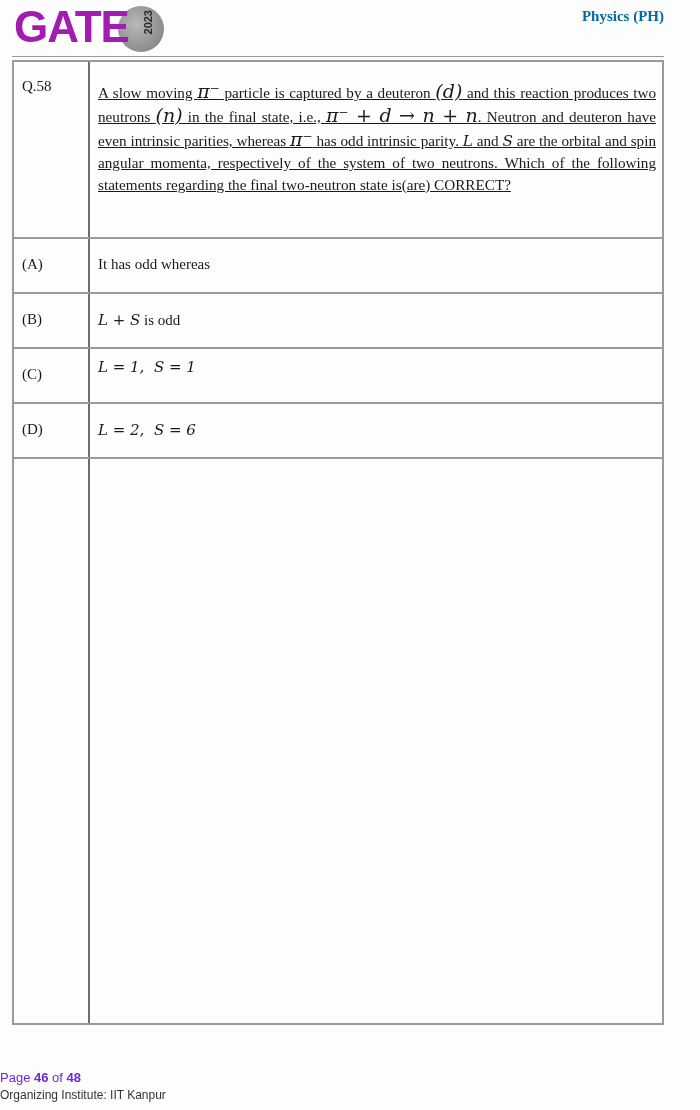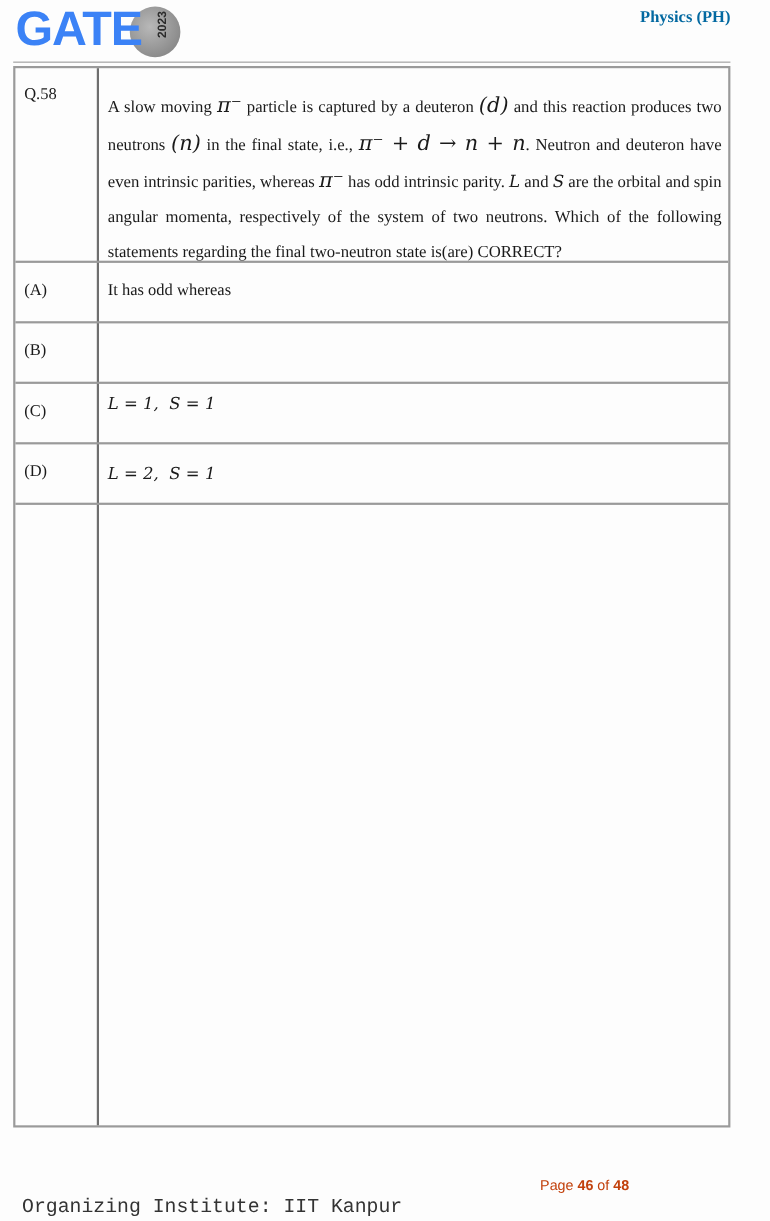--- a/index.html
+++ b/index.html
@@ -7,21 +7,21 @@
       width: 700px; height: 1110px; background: #fdfdfd; position: relative;
       overflow: hidden; color: #1a1a1a;
       font-family: "Liberation Serif", "DejaVu Serif", serif;
     }
     .logo {
       position: absolute; left: 14px; top: 2px; height: 50px;
     }
     .logo-text {
       position: absolute; left: 0; top: 0;
       font-family: "Liberation Sans", "DejaVu Sans", sans-serif;
-      font-weight: bold; font-size: 44px; color: #3b82f6; letter-spacing: -1px;
+      font-weight: bold; font-size: 44px; color: #a21caf; letter-spacing: -1px;
       line-height: 50px; z-index: 2;
     }
     .logo-globe {
       position: absolute; left: 104px; top: 4px; width: 46px; height: 46px;
       border-radius: 50%; background: radial-gradient(circle at 40% 40%, #b8b8b8, #7a7a7a);
       z-index: 1;
     }
     .logo-year {
       position: absolute; left: 128px; top: 8px; z-index: 3;
       font-family: "Liberation Sans", "DejaVu Sans", sans-serif;
@@ -45,33 +45,33 @@
     .hrow {
       position: absolute; left: 0; right: 0; height: 2px; background: #9a9a9a;
     }
     .cell-label {
       position: absolute; left: 8px; font-size: 15px; color: #1a1a1a;
     }
     .cell-content {
       position: absolute; left: 84px; right: 6px; font-size: 15px; color: #1a1a1a;
     }
     .question-text {
-      top: 18px; font-size: 15.2px; line-height: 32px; text-align: justify;
+      top: 18px; font-size: 15.2px; line-height: 22px; text-align: justify; text-decoration: underline;
     }
     .math { font-family: "DejaVu Serif", serif; font-style: italic; }
     .math-big { font-family: "DejaVu Serif", serif; font-style: italic; font-size: 19px; }
     .opt-text { font-size: 15px; }
     .footer-page {
-      position: absolute; left: 0; width: 572px; top: 1070px; text-align: right;
-      font-family: "Liberation Sans", "DejaVu Sans", sans-serif; font-size: 13px; color: #c2410c;
+      position: absolute; left: 0; width: 572px; top: 1070px; text-align: left;
+      font-family: "Liberation Sans", "DejaVu Sans", sans-serif; font-size: 13px; color: #6d28d9;
     }
     .footer-page b { font-weight: bold; }
     .footer-org {
-      position: absolute; left: 20px; top: 1088px;
-      font-family: Liberation Mono, monospace; font-size: 18px; color: #333;
+      position: absolute; left: 0; top: 1088px;
+      font-family: Liberation Sans, sans-serif; font-size: 12px; color: #333;
     }
   </style>
 </head>
 <body>
 
 <div class="logo">
   <div class="logo-globe"></div>
   <div class="logo-text">GATE</div>
   <div class="logo-year">2023</div>
 </div>
@@ -86,22 +86,23 @@
   <div class="hrow" style="top:340px"></div>
   <div class="hrow" style="top:395px"></div>
 
   <div class="cell-label" style="top:16px">Q.58</div>
   <div class="cell-content question-text"><span>A slow moving </span><span class="math-big">π⁻</span><span> particle is captured by a deuteron </span><span class="math-big">(d)</span><span> and this reaction produces two neutrons </span><span class="math-big">(n)</span><span> in the final state, i.e., </span><span class="math-big">π⁻ + d → n + n</span><span>. Neutron and deuteron have even intrinsic parities, whereas </span><span class="math-big">π⁻</span><span> has odd intrinsic parity. </span><span class="math">L</span><span> and </span><span class="math">S</span><span> are the orbital and spin angular momenta, respectively of the system of two neutrons. Which of the following statements regarding the final two-neutron state is(are) CORRECT?</span></div>
 
   <div class="cell-label" style="top:194px">(A)</div>
   <div class="cell-content opt-text" style="top:194px">It has odd whereas</div>
 
   <div class="cell-label" style="top:249px">(B)</div>
+  <div class="cell-content opt-text" style="top:249px"><span class="math">L + S</span><span> is odd</span></div>
 
   <div class="cell-label" style="top:304px">(C)</div>
   <div class="cell-content opt-text" style="top:296px; white-space:pre"><span class="math">L = 1,  S = 1</span></div>
 
   <div class="cell-label" style="top:359px">(D)</div>
-  <div class="cell-content opt-text" style="top:359px; white-space:pre"><span class="math">L = 2,  S = 1</span></div>
+  <div class="cell-content opt-text" style="top:359px; white-space:pre"><span class="math">L = 2,  S = 6</span></div>
 </div>
 
 <div class="footer-page"><span>Page </span><b>46</b><span> of </span><b>48</b></div>
 <div class="footer-org">Organizing Institute: IIT Kanpur</div>
 
 </body></html>

